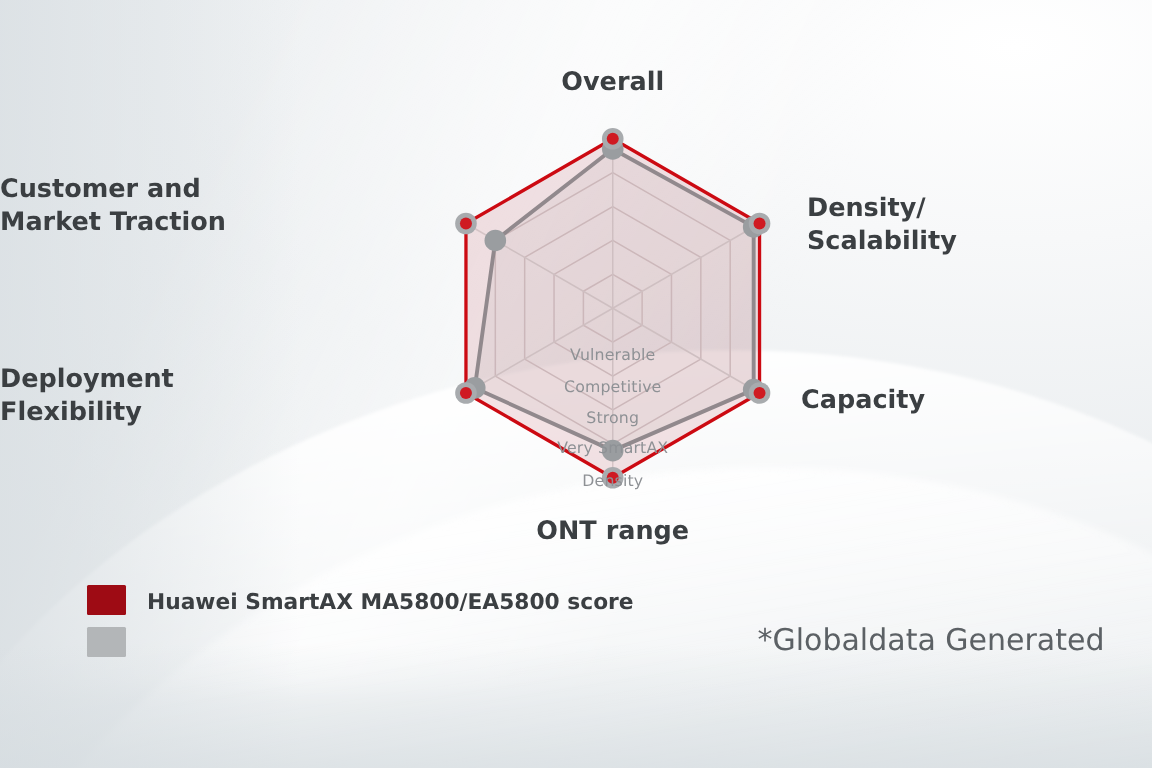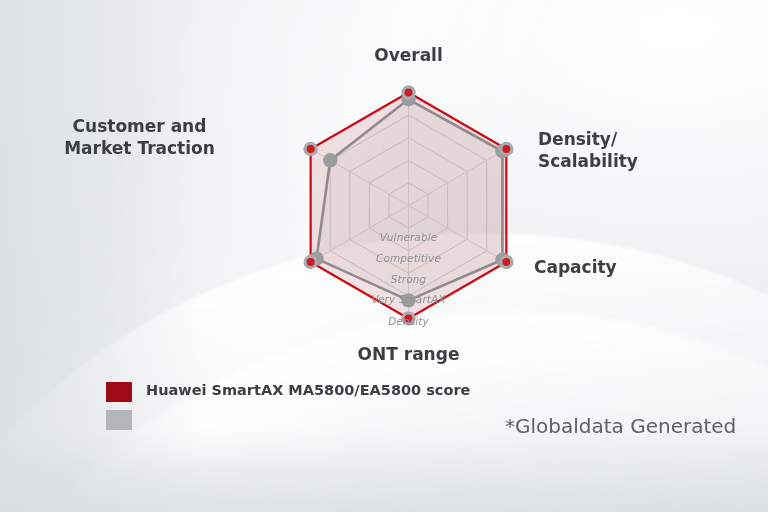--- a/index.html
+++ b/index.html
@@ -48,36 +48,35 @@
   #chart-area{position:absolute;left:0;top:0;width:688px;height:512px;}
   svg#radar{position:absolute;left:0;top:0;}
 
   .axis-label{
     position:absolute;
     font-family:"DejaVu Sans", sans-serif;
     font-size:17px;font-weight:700;color:#3b3f42;
     line-height:1.32;white-space:pre-line;
   }
   .axis-label.c{text-align:center;}
-  .axis-label.r{text-align:center;}
+  .axis-label.r{text-align:left;}
   .axis-label.l{text-align:left;}
 
   .ring-label{
     position:absolute;
     font-family:"DejaVu Sans", sans-serif;
     font-size:10.5px;color:#8e9195;
     text-align:right;white-space:nowrap;
     transform:translate(-50%,-50%);
     letter-spacing:.1px;
-    font-style:italic;
   }
 
   
   #legend{position:absolute;left:58px;top:382px;}
-  .legend-row{display:flex;align-items:flex-start;height:28px;margin-left:48px;}
+  .legend-row{display:flex;align-items:flex-end;height:28px;}
   .legend-swatch{width:26px;height:20px;flex:0 0 26px;border-radius:1px;}
   .legend-text{
     margin-left:14px;
     font-family:"DejaVu Sans", sans-serif;
     font-size:14.5px;font-weight:700;color:#3b3f42;
     white-space:nowrap;
   }
 
   #footnote{
     position:absolute;left:505px;top:414px;
@@ -145,20 +144,22 @@
         <circle cx="310.6391293723584" cy="149.00000000000006" r="7.2" fill="#a8abae"></circle>
         <circle cx="310.6391293723584" cy="149.00000000000006" r="4" fill="#cf1a22"></circle>
       </g>
   </svg>
 
   <div class="axis-label c" id="lbl-0" style="top: 44px; left: 0px; width: 817px;">Overall</div>
   <div class="axis-label l" id="lbl-2" style="top: 256px; left: 534px;">Capacity</div>
   <div class="axis-label l" id="lbl-1" style="top: 128px; left: 538px;">Density/
 Scalability</div>
   <div class="axis-label c" id="lbl-3" style="top: 343px; left: 0px; width: 817px;">ONT range</div>
+  <div class="axis-label r" id="lbl-4" style="top: 242px; left: 0px; width: 279px;">Deployment
+Flexibility</div>
   <div class="axis-label r" id="lbl-5" style="top: 115px; left: 0px; width: 279px;">Customer and
 Market Traction</div>
 
   <div class="ring-label" id="ring-0" style="left: 408.5px; top: 237px;">Vulnerable</div>
   <div class="ring-label" id="ring-1" style="left: 408.5px; top: 258px;">Competitive</div>
   <div class="ring-label" id="ring-2" style="left: 408.5px; top: 279px;">Strong</div>
   <div class="ring-label" id="ring-3" style="left: 408.5px; top: 299px;">Very SmartAX</div>
   <div class="ring-label" id="ring-4" style="left: 408.5px; top: 321px;">Density</div>
 </div>
 

